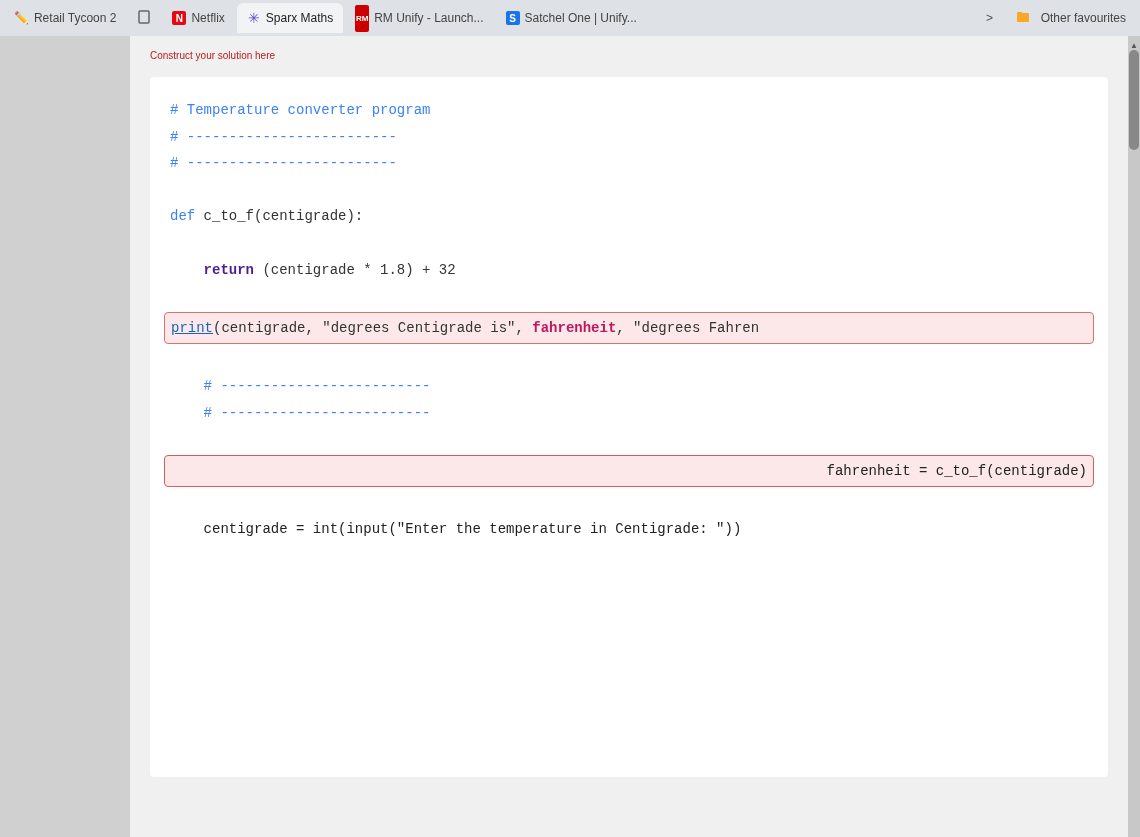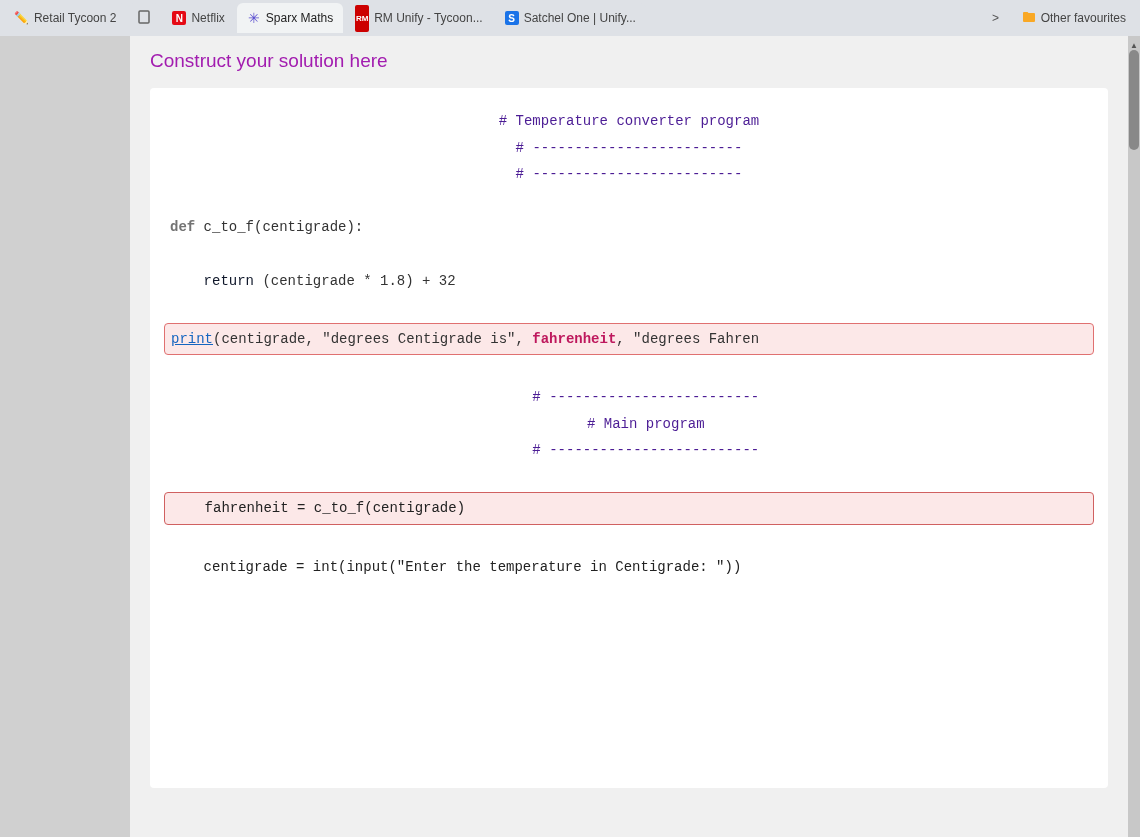--- a/index.html
+++ b/index.html
@@ -102,21 +102,21 @@
       height: 28px;
       border-radius: 50%;
       cursor: pointer;
       font-size: 12px;
       color: #555;
     }
 
     .tab-favourites {
       display: flex;
       align-items: center;
-      gap: 5px;
+      gap: 11px;
       padding: 0 10px;
       font-size: 12px;
       color: #444;
       cursor: pointer;
     }
 
     
     .page-area {
       background: #e8e8e8;
       width: 1140px;
@@ -133,22 +133,22 @@
 
     .main-content {
       flex: 1;
       background: #f0f0f0;
       padding: 14px 20px;
       overflow-y: auto;
       position: relative;
     }
 
     .page-title {
-      font-size: 19px;
-      color: #a21caf;
+      font-size: 10px;
+      color: #b91c1c;
       margin-bottom: 16px;
       font-family: Arial, sans-serif;
     }
 
     .code-area {
       background: #ffffff;
       border-radius: 4px;
       padding: 20px 20px;
       font-family: 'Courier New', Courier, monospace;
       font-size: 14px;
@@ -157,40 +157,40 @@
       position: relative;
       min-height: 700px;
     }
 
     .code-line {
       display: block;
       white-space: pre;
     }
 
     .code-comment {
-      color: #4c1d95;
-      text-align: center;
+      color: #3b82f6;
     }
 
     .highlighted-line {
       background: #fce8e8;
       border: 1.5px solid #e07070;
       border-radius: 4px;
       padding: 2px 6px;
       margin: 2px -6px;
       display: block;
     }
 
     .highlighted-line-blue {
       background: #fce8e8;
       border: 1.5px solid #d06060;
       border-radius: 4px;
       padding: 2px 6px;
       margin: 2px -6px;
       display: block;
+      text-align: right;
     }
 
     .right-panel {
       width: 12px;
       background: #c8c8c8;
       display: flex;
       flex-direction: column;
       align-items: center;
       padding-top: 4px;
     }
@@ -235,21 +235,21 @@
     <span>Netflix</span>
   </div>
 
   <div class="tab active">
     <span class="tab-favicon-sparx">✳</span>
     <span>Sparx Maths</span>
   </div>
 
   <div class="tab">
     <span class="tab-favicon-rm">RM</span>
-    <span>RM Unify - Tycoon...</span>
+    <span>RM Unify - Launch...</span>
   </div>
 
   <div class="tab">
     <span class="tab-favicon-s">S</span>
     <span>Satchel One | Unify...</span>
   </div>
 
   <div class="tab-sep"></div>
 
   <div class="tab-more">
@@ -273,30 +273,29 @@
   <div class="main-content">
 
     <div class="page-title">Construct your solution here</div>
 
     <div class="code-area">
 
       <span class="code-line code-comment"># Temperature converter program</span>
       <span class="code-line code-comment"># -------------------------</span>
       <span class="code-line code-comment"># -------------------------</span>
       <span class="code-line">&nbsp;</span>
-      <span class="code-line"><span style="color:#737373;font-weight:bold;">def </span><span style="color:#333;">c_to_f(centigrade):</span></span>
-      <span class="code-line">&nbsp;</span>
-      <span class="code-line"><span style="color:#0f172a;">    return</span><span style="color:#333;margin-top:18px;"> (centigrade * 1.8) + 32</span></span>
+      <span class="code-line"><span style="color:#3b82f6;">def </span><span style="color:#333;">c_to_f(centigrade):</span></span>
+      <span class="code-line">&nbsp;</span>
+      <span class="code-line"><span style="color:#4c1d95;font-weight:bold;">    return</span><span style="color:#333;margin-top:18px;"> (centigrade * 1.8) + 32</span></span>
       <span class="code-line">&nbsp;</span>
 
       <span class="code-line highlighted-line"><span style="color:#1565c0;text-decoration:underline;">print</span><span style="color:#333;">(centigrade, "degrees Centigrade is", </span><span style="font-weight:bold; color:#be185d;">fahrenheit</span><span style="color:#333;">, "degrees Fahren</span></span>
 
       <span class="code-line">&nbsp;</span>
       <span class="code-line code-comment">    # -------------------------</span>
-      <span class="code-line code-comment">    # Main program</span>
       <span class="code-line code-comment">    # -------------------------</span>
       <span class="code-line">&nbsp;</span>
 
       <span class="code-line highlighted-line-blue">    fahrenheit = c_to_f(centigrade)</span>
 
       <span class="code-line">&nbsp;</span>
       <span class="code-line">    centigrade = int(input("Enter the temperature in Centigrade: "))</span>
 
     </div>
   </div>

